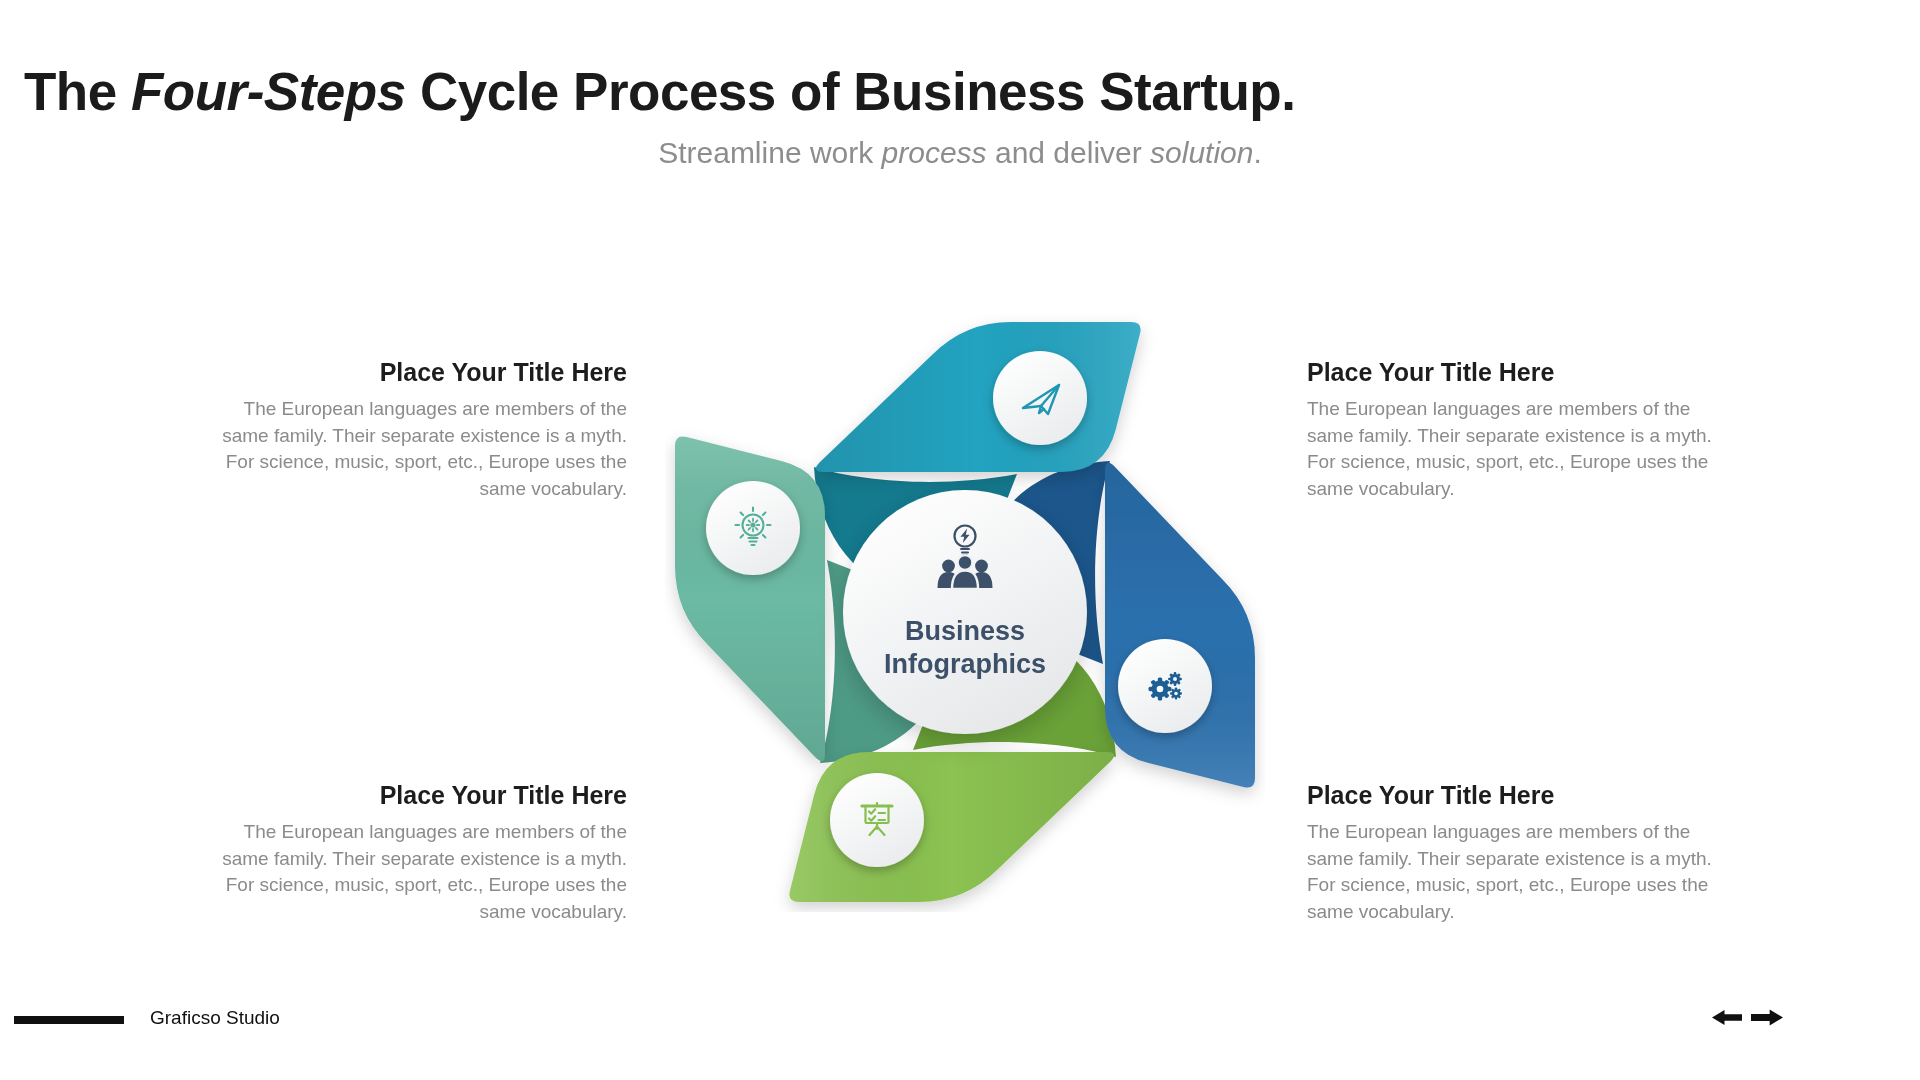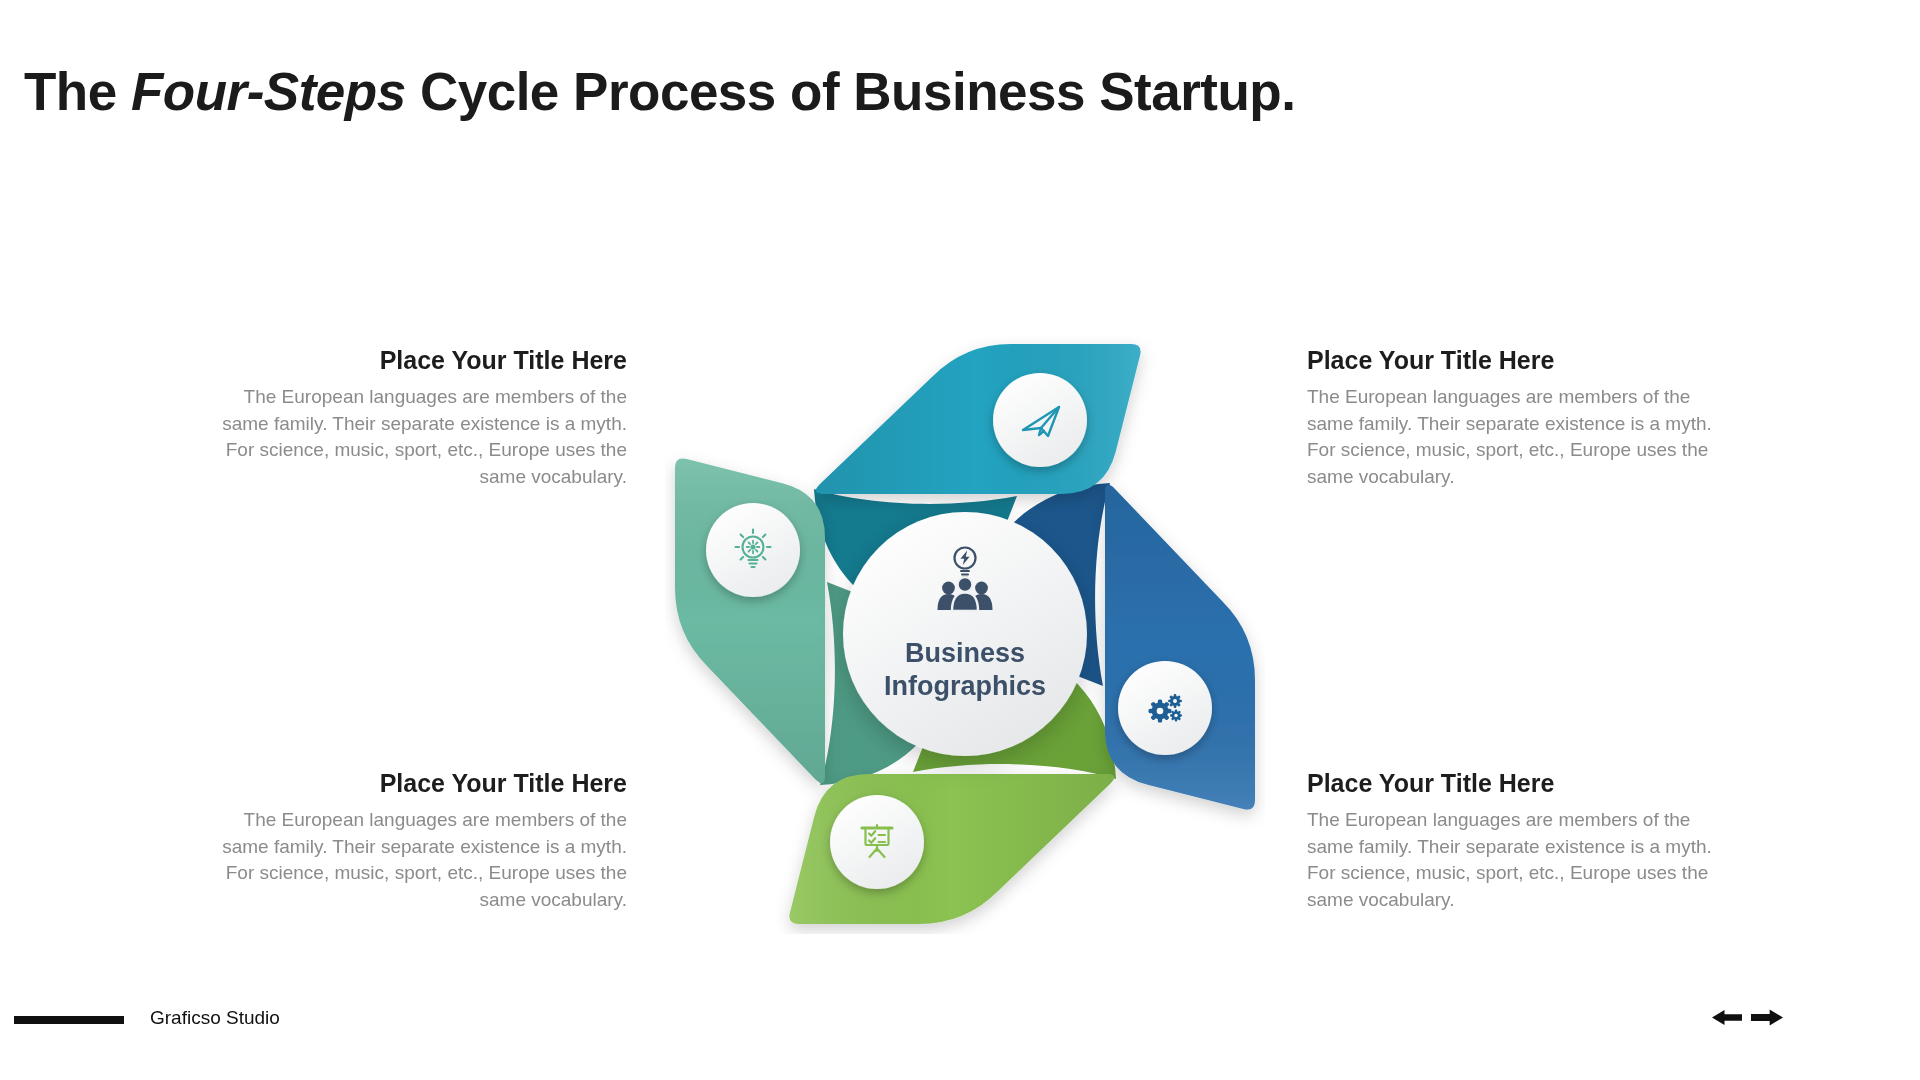--- a/index.html
+++ b/index.html
@@ -17,38 +17,39 @@
     position:absolute;top:133px;left:0;width:1920px;margin:0;text-align:center;
     font-size:30px;color:#8d8d8d;line-height:40px;font-weight:normal;
   }
   .subtitle em{font-style:italic;}
   
   .block{position:absolute;width:460px;}
   .block.tl{left:167px;top:345px;text-align:right;}
   .block.tr{left:1307px;top:345px;text-align:left;}
   .block.bl{left:167px;top:768px;text-align:right;}
   .block.br{left:1307px;top:768px;text-align:left;}
-  .block h3{margin:0 0 9px 0;font-size:25px;font-weight:bold;color:#1d1d1d;line-height:30px;}
+  .block h3{margin:12px 0 9px 0;font-size:25px;font-weight:bold;color:#1d1d1d;line-height:30px;}
   .block p{margin:0;font-size:19px;line-height:26.5px;color:#8b8b8b;white-space:pre-line;}
   
-  .pinwheel{position:absolute;left:665px;top:334px;width:600px;height:600px;}
+  .pinwheel{position:absolute;left:665px;top:312px;width:600px;height:600px;}
   .pinwheel svg{display:block;}
   .pinwheel text{font-family:"Liberation Sans",sans-serif;font-weight:bold;font-size:27px;}
   
   .brand-bar{position:absolute;left:14px;top:1016px;width:110px;height:8px;background:#101010;}
   .brand{position:absolute;left:150px;top:1007px;font-size:19px;font-weight:normal;color:#101010;}
   .nav{position:absolute;left:1712px;top:1008px;display:flex;gap:9px;}
   .nav .navbtn{display:block;cursor:pointer;background:none;border:none;padding:0;}
 </style>
 </head>
 <body>
 
 <div class="slide">
 
   <h1 class="main-title"><span>The </span><em>Four-Steps</em><span> Cycle Process of Business Startup.</span></h1>
+  <p class="subtitle"><span>Streamline work </span><em>process</em><span> and deliver </span><em>solution</em><span>.</span></p>
 
   <section class="block tl">
     <h3>Place Your Title Here</h3>
     <p>The European languages are members of the
 same family. Their separate existence is a myth.
 For science, music, sport, etc., Europe uses the
 same vocabulary.</p>
   </section>
   <section class="block tr">
     <h3>Place Your Title Here</h3>

